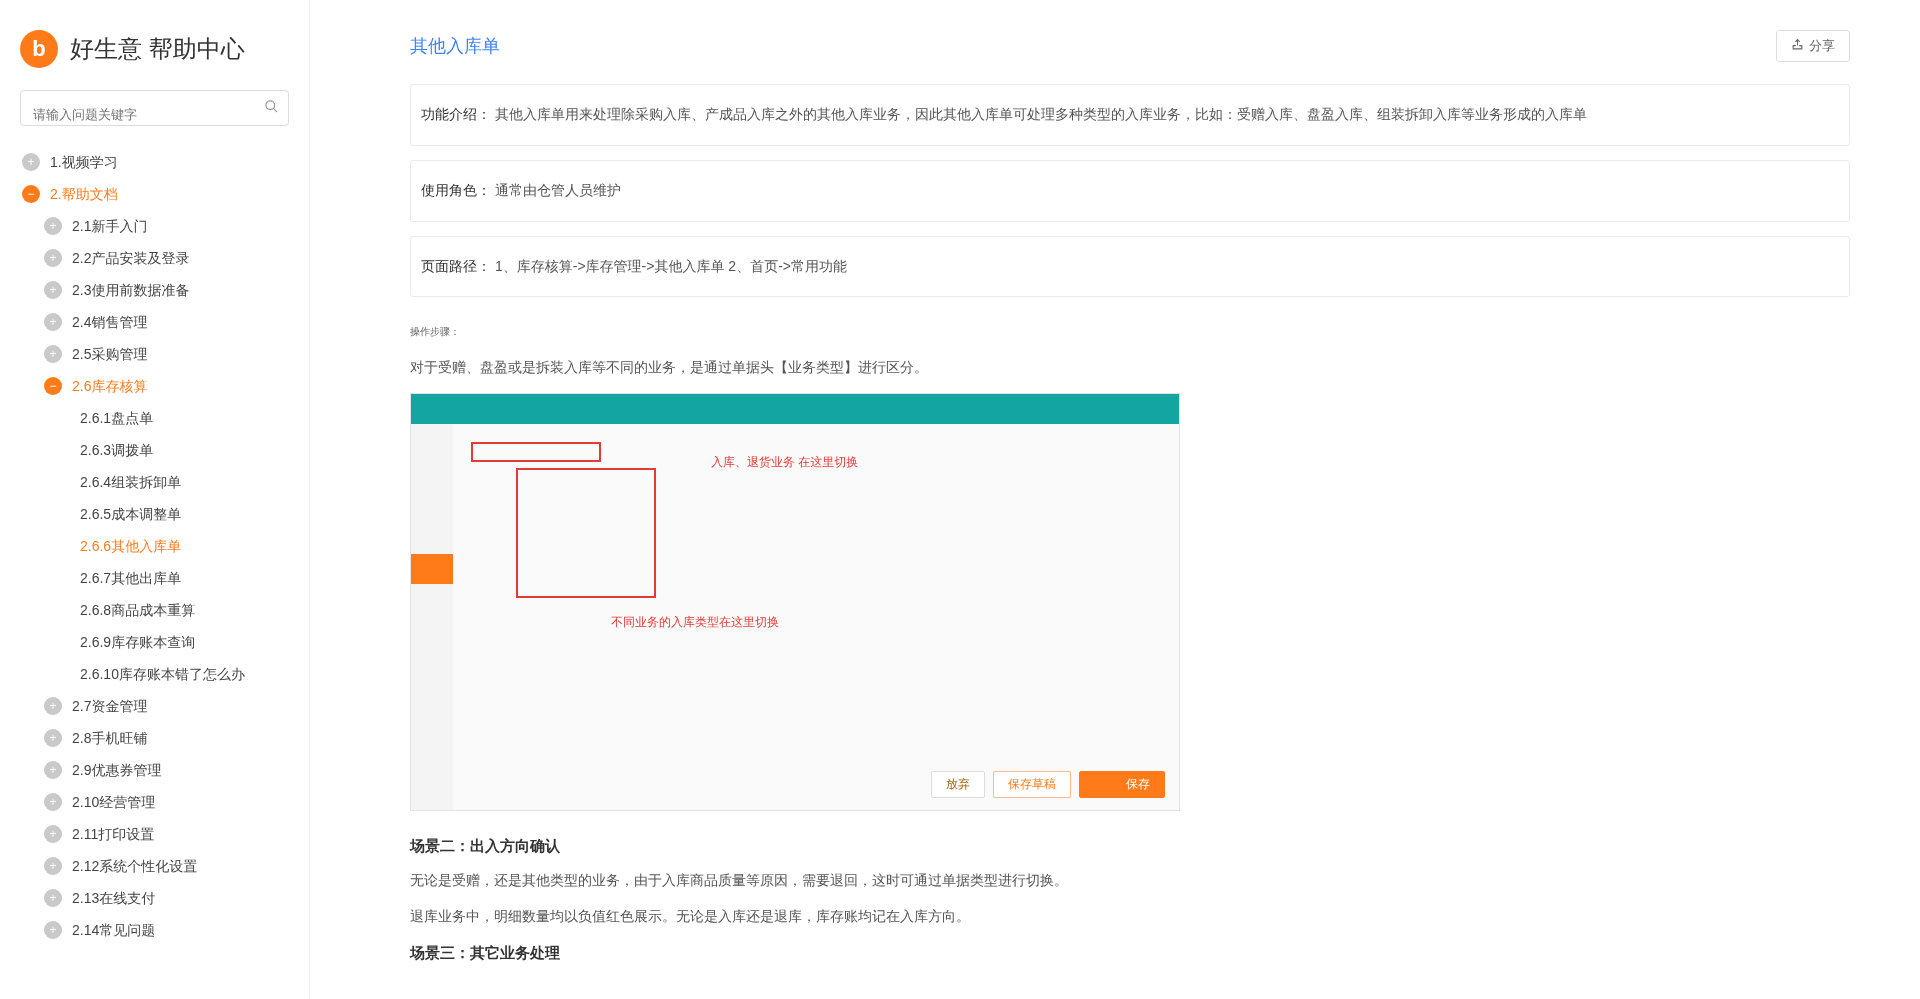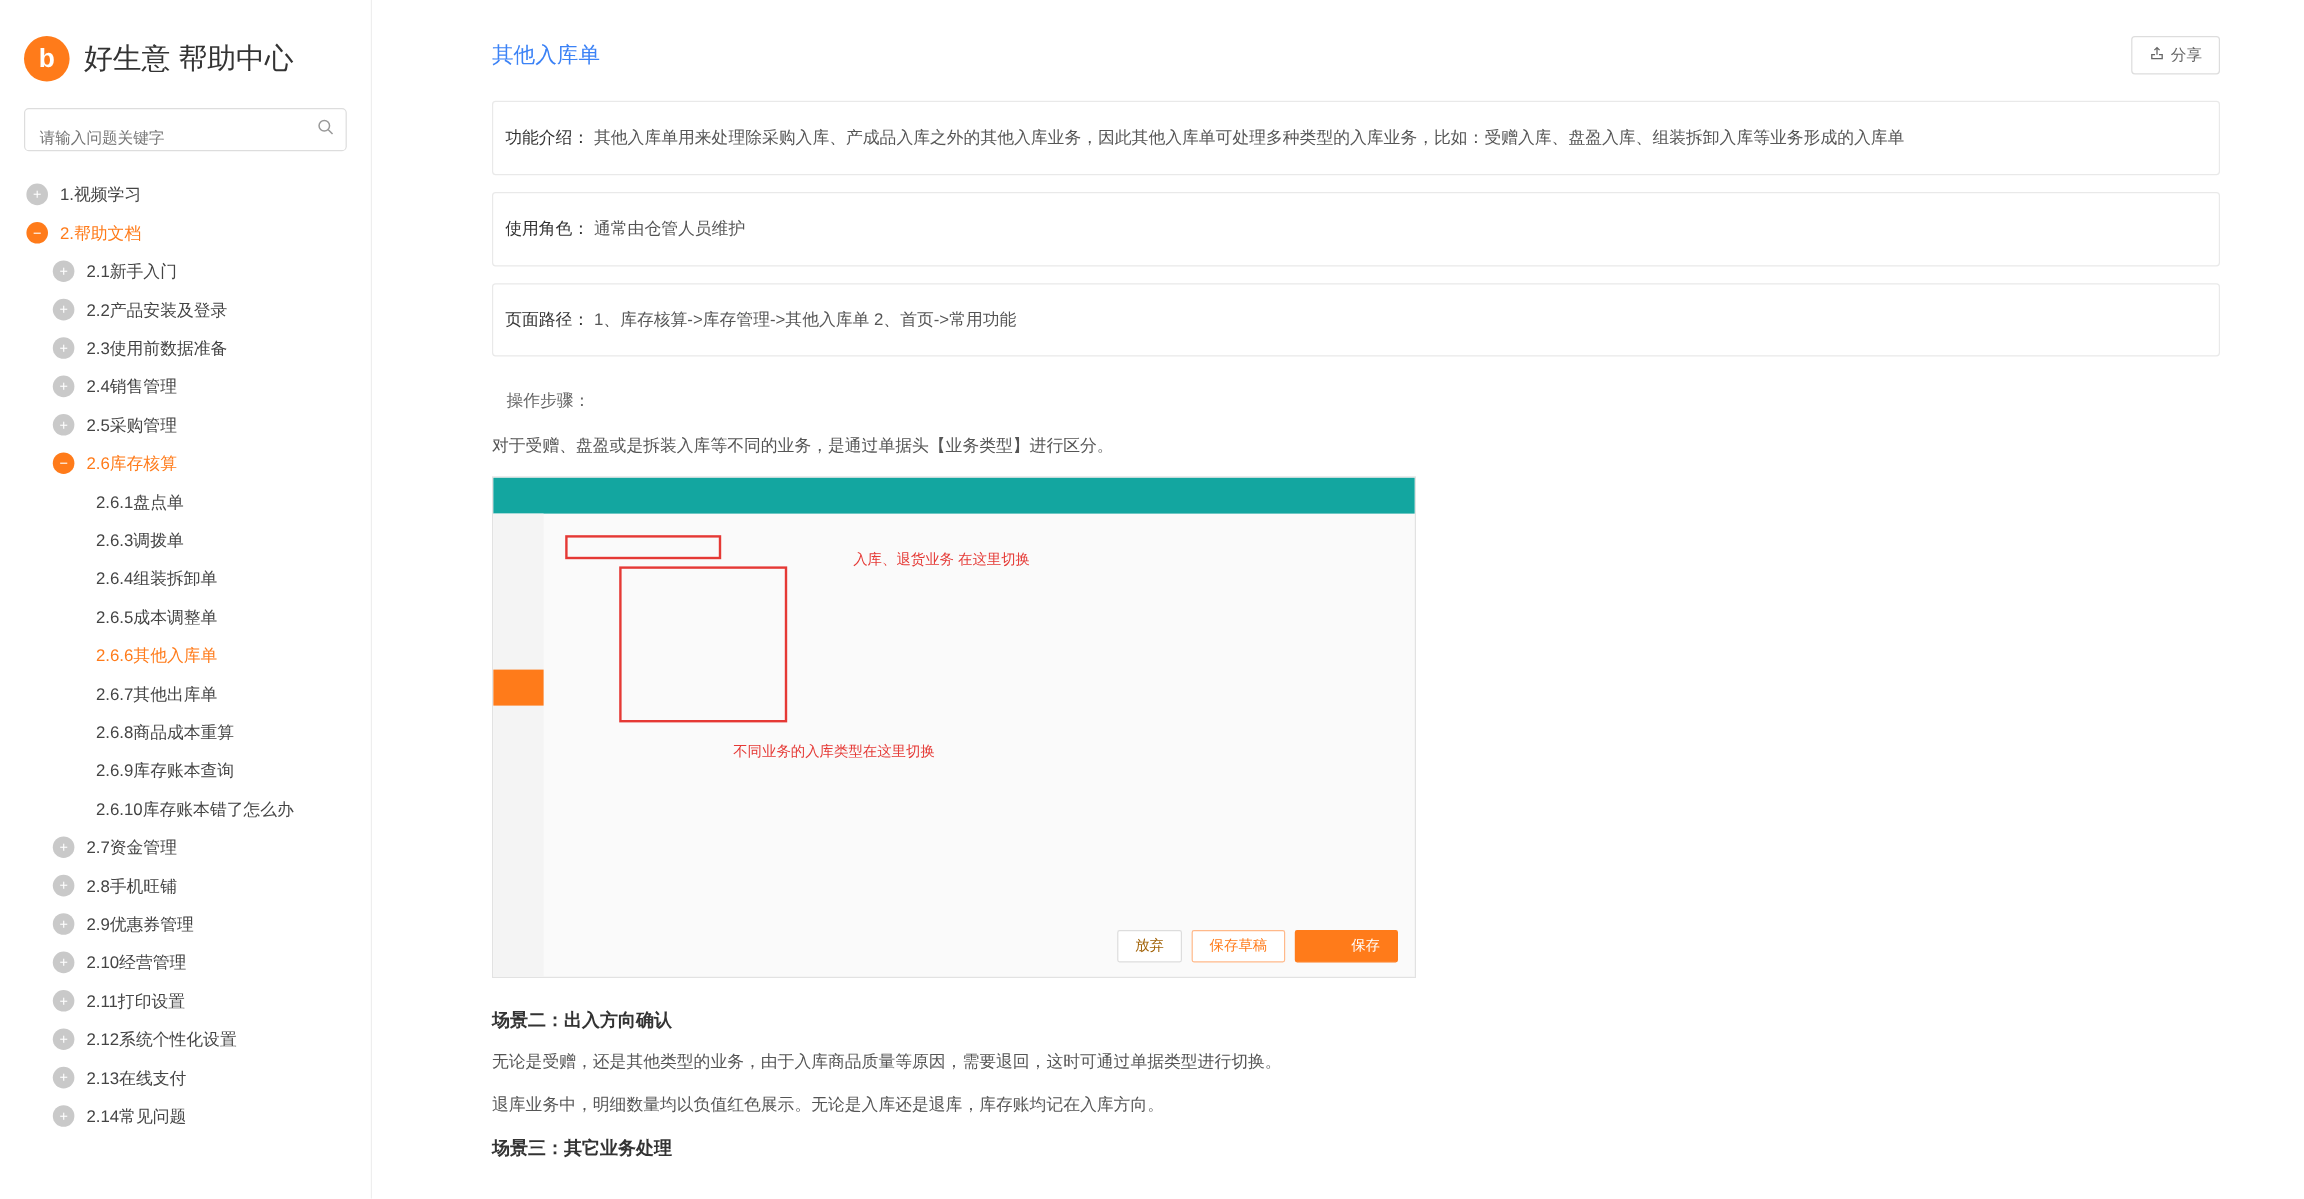--- a/index.html
+++ b/index.html
@@ -21,21 +21,21 @@
 .tree .lvl2 { padding-left:24px; }
 .tree .lvl3 { padding-left:60px; }
 .tree .lbl { color:#444; }
 .main { flex:1; padding:30px 70px 30px 100px; overflow-y:auto; }
 .title-row { display:flex; align-items:center; justify-content:space-between; margin-bottom:22px; }
 .page-title { font-size:18px; font-weight:500; color:#3b82f6; }
 .share-btn { border:1px solid #ddd; padding:6px 14px; border-radius:3px; font-size:13px; color:#666; background:#fff; cursor:pointer; display:flex; align-items:center; gap:5px; }
 .info-box { border:1px solid #e9e9e9; border-radius:3px; padding:18px 10px; margin-bottom:14px; font-size:14px; color:#555; line-height:1.7; }
 .info-box .ib-label { font-weight:500; color:#333; margin-right:4px; }
 .content-block { margin-top:28px; }
-.content-block .step-label { font-size:14px; color:#666; margin-bottom:14px;margin-left:12px; }
+.content-block .step-label { font-size:10px; color:#666; margin-bottom:14px; }
 .content-block h4 { font-size:15px; font-weight:600; margin:14px 0 10px; color:#333; }
 .content-block p { font-size:14px; color:#555; line-height:2; margin-bottom:8px; }
 .shot-box { border:1px solid #e2e2e2; background:#fafafa; width:770px; height:418px; margin:12px 0 26px; display:flex; align-items:center; justify-content:center; color:#ccc; font-size:12px; position:relative; overflow:hidden; }
 .shot-bar { position:absolute; top:0; left:0; right:0; height:30px; background:#13a6a0; }
 .shot-side { position:absolute; top:30px; left:0; width:42px; bottom:0; background:#f4f4f4; }
 .shot-side .sel { position:absolute; top:130px; left:0; width:42px; height:30px; background:#ff7b1a; }
 .shot-red-box { position:absolute; border:2px solid #e53935; }
 .shot-red-text { position:absolute; color:#e53935; font-size:12px; }
 .shot-foot { position:absolute; bottom:12px; right:14px; display:flex; gap:8px; }
 .shot-foot span { display:inline-block; border:1px solid #ddd; padding:4px 14px; font-size:12px; border-radius:2px; background:#fff; color:#a16207; }

